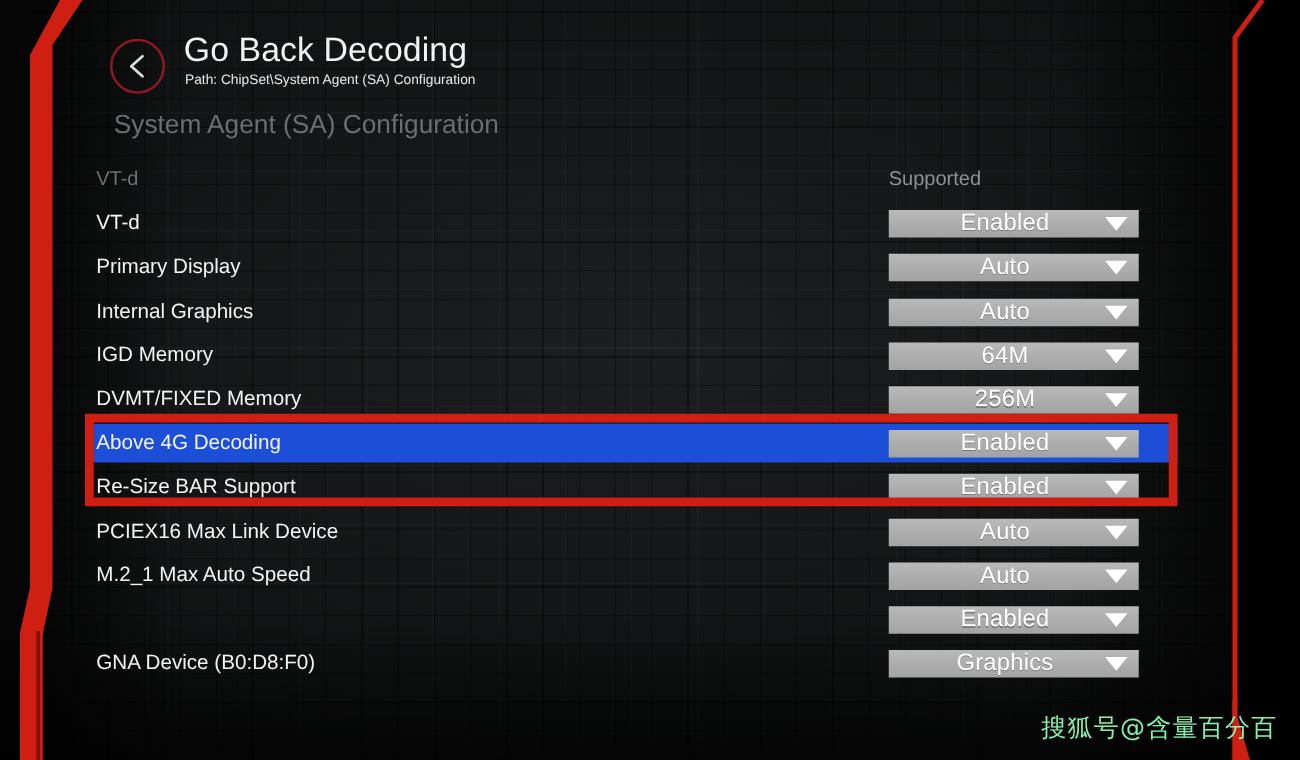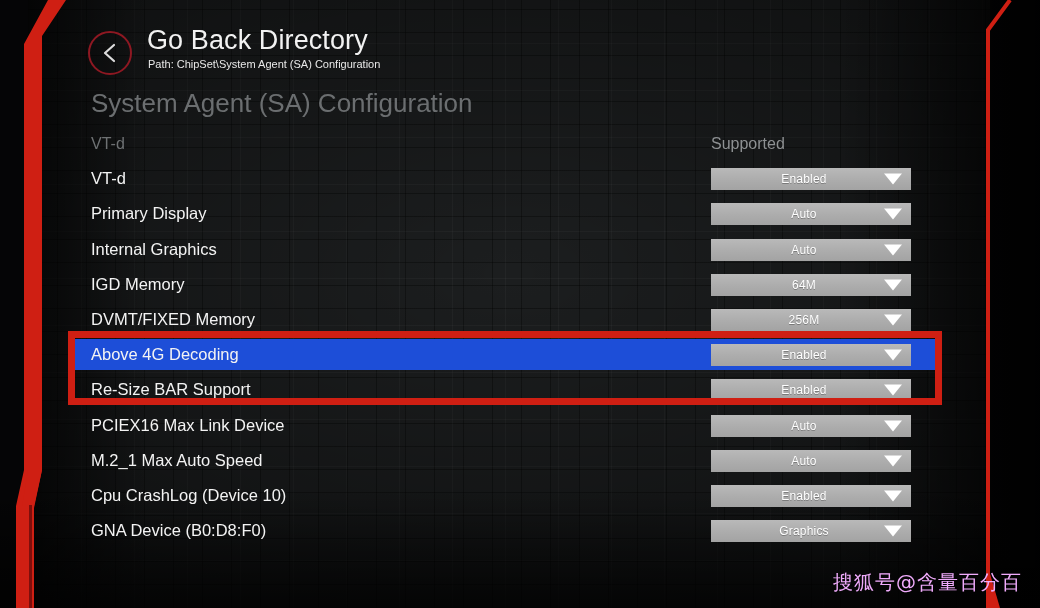--- a/index.html
+++ b/index.html
@@ -68,48 +68,48 @@
     letter-spacing:.1px; white-space:nowrap;
   }
   .subtitle {
     position:absolute; left:148px; top:58px;
     font-size:11px; color:#e8e8e8; white-space:nowrap;
   }
 
   
   .section-title {
     position:absolute; left:91px; top:88px;
-    font-size:26px; color:#6b6e70; white-space:nowrap; z-index:3;
+    font-size:21px; color:#6b6e70; white-space:nowrap; z-index:3;
   }
 
   .rows { position:absolute; left:0; top:0; width:1040px; z-index:3; }
   .row {
     position:absolute; left:68px; width:874px; height:31px;
     display:flex; align-items:center;
   }
   .row-label {
-    position:absolute; left:23px;
+    position:absolute; left:9px;
     font-size:16.5px; color:#f3f3f3; white-space:nowrap;
   }
   .row.muted .row-label { color:#6e7173; font-size:16px; }
   .row.muted .static-val { color:#8e9193; }
   .row.selected { background:#1d4ed8; }
   .static-val {
     position:absolute; left:643px;
     font-size:16px; color:#8e9193; white-space:nowrap;
   }
 
   .dropdown {
     position:absolute; left:643px; top:5px;
     width:200px; height:22px;
     background:linear-gradient(180deg,#b9b9b9 0%, #acacac 55%, #a3a3a3 100%);
     display:flex; align-items:center; justify-content:center;
   }
   .dropdown .dd-text {
-    font-size:12px; color:#ffffff; letter-spacing:.2px;
+    font-size:19px; color:#ffffff; letter-spacing:.2px;
     text-shadow:0 1px 0 rgba(0,0,0,.28);
     margin-right:14px;
   }
   .dd-caret {
     position:absolute; right:9px; top:50%; transform:translateY(-50%);
     width:0; height:0;
     border-left:9px solid transparent;
     border-right:9px solid transparent;
     border-top:11px solid #ffffff;
   }
@@ -118,21 +118,21 @@
   .callout {
     position:absolute; left:68px; top:331px;
     width:874px; height:74px;
     border:7px solid #cf1f13;
     z-index:5; pointer-events:none;
   }
 
   
   .watermark {
     position:absolute; right:18px; bottom:12px;
-    font-size:20px; color:#f0abfc;
+    font-size:20px; color:#86efac;
     letter-spacing:1px; z-index:7;
     font-family:"DejaVu Sans", sans-serif;
     white-space:nowrap;
   }
 </style>
 </head>
 <body>
 
 <div id="screen">
 
@@ -153,21 +153,21 @@
     <polyline points="1010,0 988,30 988,608" fill="none" stroke="#cf1f13" stroke-width="4"></polyline>
     <polygon points="986,560 1000,608 986,608" fill="#cf1f13"></polygon>
   </svg>
 
   <div class="header">
     <div class="back-btn">
       <svg width="18" height="22" viewBox="0 0 18 22">
         <polyline points="13,3 4,11 13,19" fill="none" stroke="#dcdcdc" stroke-width="2.2" stroke-linecap="round" stroke-linejoin="round"></polyline>
       </svg>
     </div>
-    <div class="title">Go Back Directory</div>
+    <div class="title">Go Back Decoding</div>
     <div class="subtitle">Path: ChipSet\System Agent (SA) Configuration</div>
   </div>
 
   <div class="section-title">System Agent (SA) Configuration</div>
 
   <div class="rows" id="rows">
       <div class="row muted" style="top: 128px;">
         <div class="row-label">VT-d</div>
         <div class="static-val">Supported</div>
       </div>
@@ -228,21 +228,20 @@
         </div>
       </div>
       <div class="row" style="top: 444.8px;">
         <div class="row-label">M.2_1 Max Auto Speed</div>
         <div class="dropdown">
           <span class="dd-text">Auto</span>
           <span class="dd-caret"></span>
         </div>
       </div>
       <div class="row" style="top: 480px;">
-        <div class="row-label">Cpu CrashLog (Device 10)</div>
         <div class="dropdown">
           <span class="dd-text">Enabled</span>
           <span class="dd-caret"></span>
         </div>
       </div>
       <div class="row" style="top: 515.2px;">
         <div class="row-label">GNA Device (B0:D8:F0)</div>
         <div class="dropdown">
           <span class="dd-text">Graphics</span>
           <span class="dd-caret"></span>

